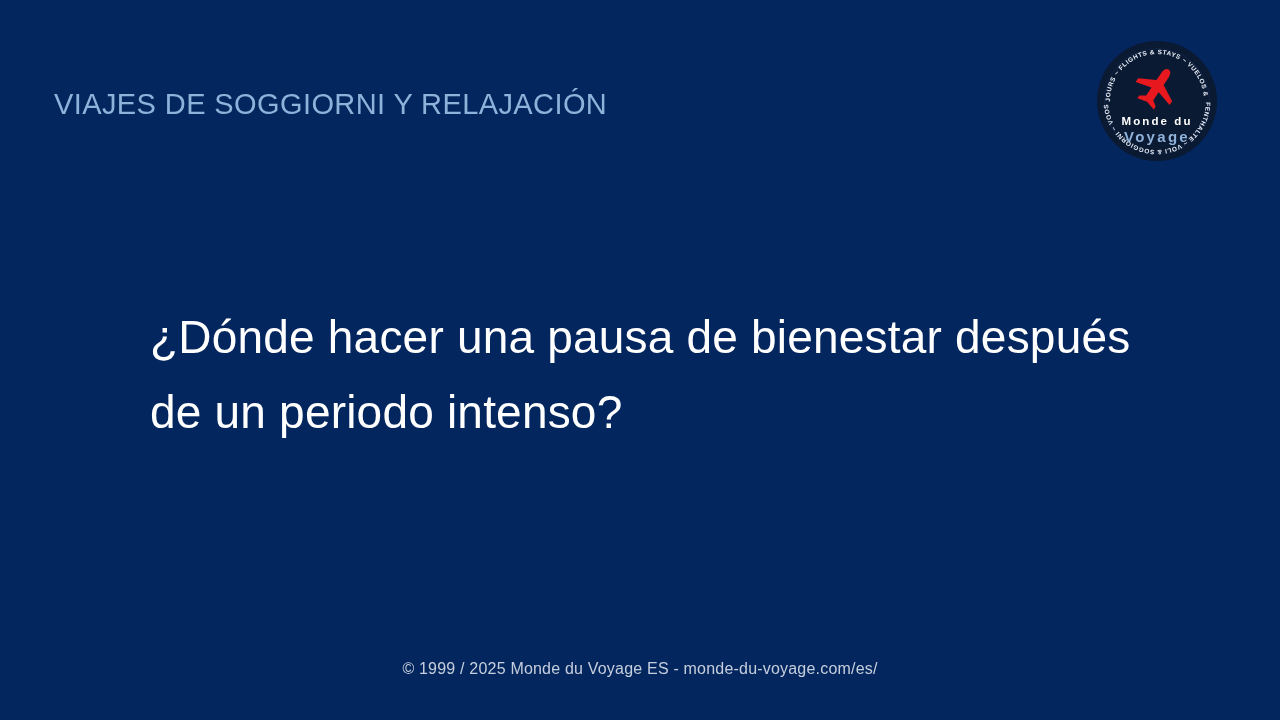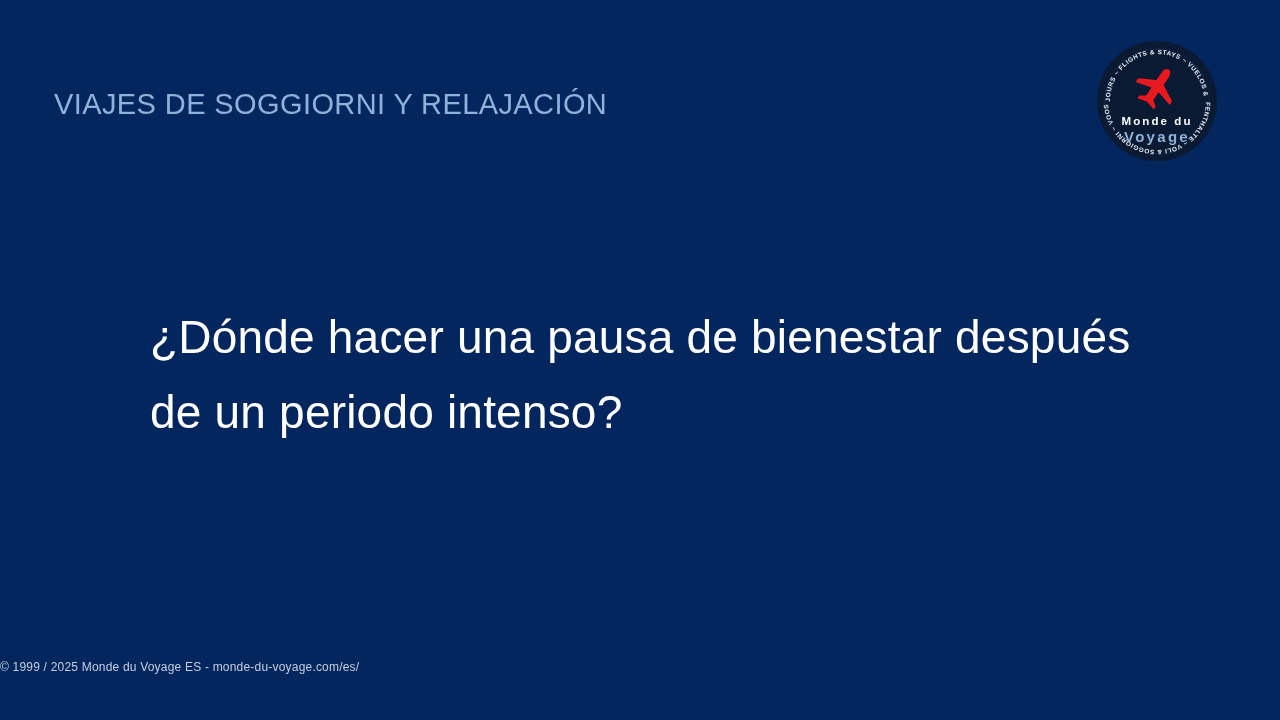--- a/index.html
+++ b/index.html
@@ -47,22 +47,22 @@
     letter-spacing: 0.2px;
     margin-left: 24px;
   }
 
   
   #footer-text {
     position: absolute;
     left: 0;
     right: 0;
     top: 660px;
-    text-align: left;
-    font-size: 12px;
+    text-align: center;
+    font-size: 16px;
     color: #c5cedc;
     letter-spacing: 0.2px;
   }
 
   
   #logo {
     position: absolute;
     left: 1096px;
     top: 40px;
     width: 122px;

